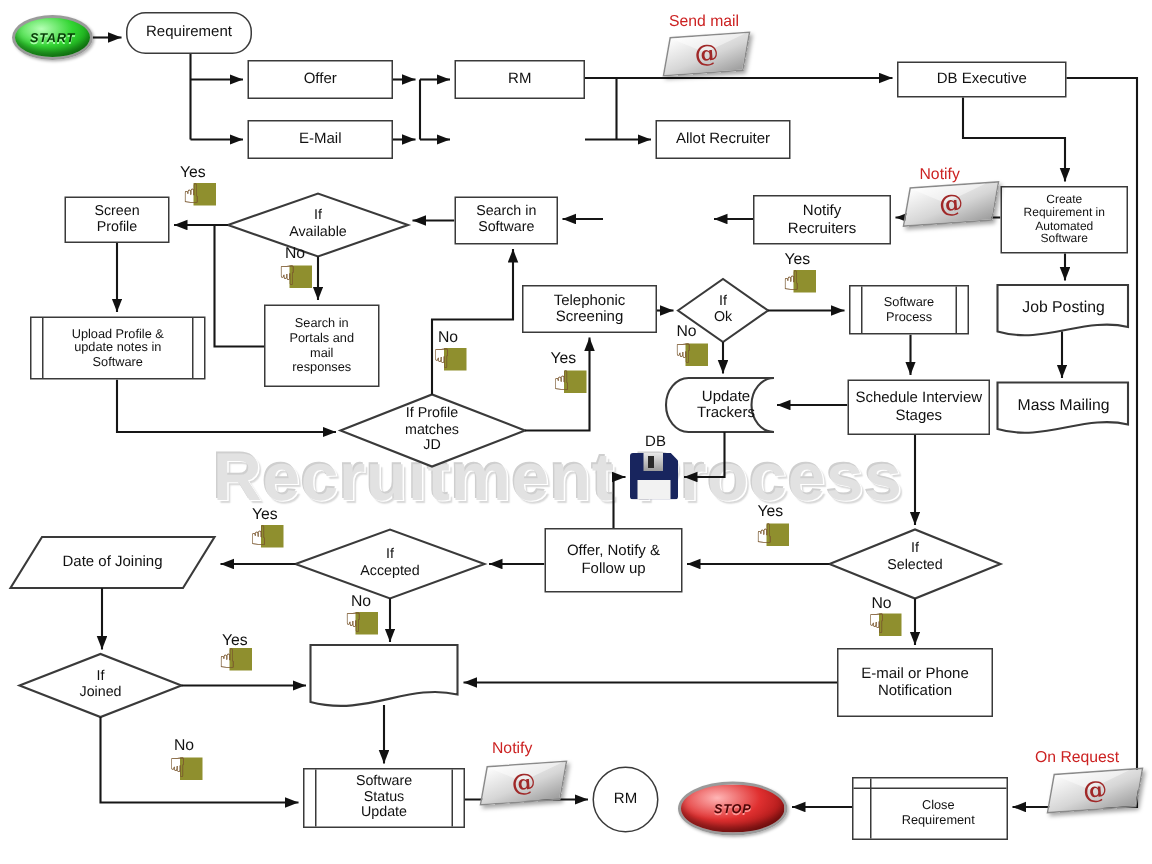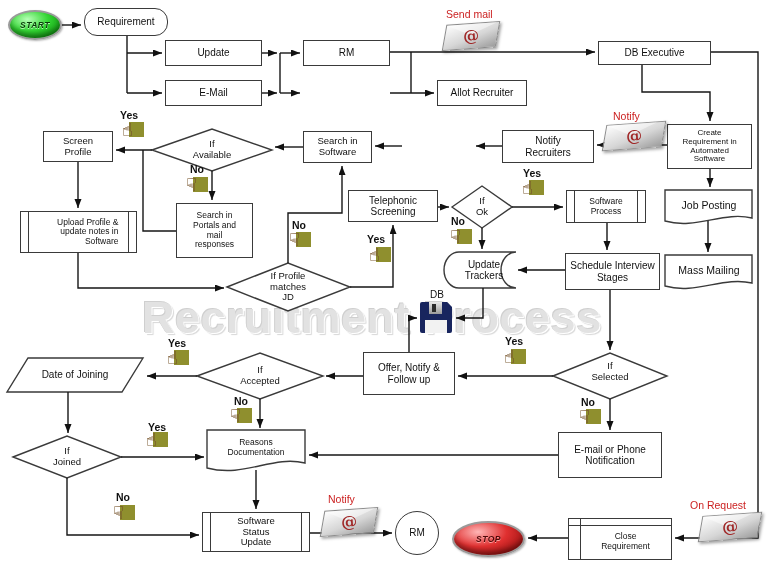--- a/index.html
+++ b/index.html
@@ -41,21 +41,21 @@
   .mail::before{content:"";position:absolute;left:0;top:0;width:0;height:0;
         border-left:25px solid transparent;border-right:25px solid transparent;
         border-top:11px solid rgba(255,255,255,.45);}
   .mail .at{position:absolute;left:50%;top:50%;transform:translate(-50%,-52%) skewX(14deg);
         color:#a02828;font-size:16px;font-weight:bold;font-family:"DejaVu Serif",serif;}
   .maillbl{position:absolute;z-index:5;color:#cc2222;font-size:10.5px;white-space:nowrap;}
   .thumb{position:absolute;z-index:5;width:22px;height:22px;}
   .thumb .sq{position:absolute;right:0;top:0;width:15px;height:15px;background:#8f8f2e;}
   .thumb .hand{position:absolute;left:0px;top:-3px;font-size:18px;color:#8a6335;
         font-family:"DejaVu Sans",sans-serif;text-shadow:0 0 0 #5a4020;}
-  .yn{position:absolute;z-index:5;font-size:10.5px;color:#111;white-space:nowrap;font-weight:bold;}
+  .yn{position:absolute;z-index:5;font-size:10.5px;color:#111;white-space:nowrap;}
   .floppy{position:absolute;z-index:5;width:32px;height:31px;background:#18255e;border-radius:2px;
         clip-path:polygon(0 0,85% 0,100% 16%,100% 100%,0 100%);}
   .floppy .shutter{position:absolute;left:9px;top:0;width:13px;height:12px;background:linear-gradient(#e8e8e8,#9a9a9a);}
   .floppy .slot{position:absolute;left:12px;top:2px;width:4px;height:8px;background:#2a2a2a;}
   .floppy .label{position:absolute;left:5px;bottom:0;width:22px;height:13px;background:#f2f2f2;}
 </style>
 </head>
 <body>
 
 <div id="canvas">
@@ -138,21 +138,21 @@
       <span>START</span>
     </div>
   <div class="btn btn-stop" style="left:452px;top:521px;width:73px;height:36px;">
       <span>STOP</span>
     </div>
 
   <div class="node round f10" style="left:84px;top:8px;width:84px;height:28px;">
       <span>Requirement</span>
     </div>
   <div class="node f10" style="left:165px;top:40px;width:97px;height:26px;">
-      <span>Update</span>
+      <span>Offer</span>
     </div>
   <div class="node f10" style="left:165px;top:80px;width:97px;height:26px;">
       <span>E-Mail</span>
     </div>
   <div class="node f10" style="left:303px;top:40px;width:87px;height:26px;">
       <span>RM</span>
     </div>
   <div class="node f10" style="left:598px;top:41px;width:113px;height:24px;">
       <span>DB Executive</span>
     </div>
@@ -168,21 +168,21 @@
   <div class="node f10" style="left:502px;top:130px;width:92px;height:33px;">
       <span style="max-width:55px;">Notify Recruiters</span>
     </div>
   <div class="node tiny" style="left:667px;top:124px;width:85px;height:45px;">
       <span style="max-width:70px;">Create Requirement in Automated Software</span>
     </div>
   <div class="node small" style="left:176px;top:203px;width:77px;height:55px;">
       <span style="max-width:50px;">Search in Portals and mail responses</span>
     </div>
   <div class="node small prebars" style="left:20px;top:211px;width:117px;height:42px;">
-      <span style="max-width:80px;text-align:right;">Upload Profile &amp; update notes in Software</span>
+      <span style="max-width:80px;">Upload Profile &amp; update notes in Software</span>
     </div>
   <div class="node f10" style="left:348px;top:190px;width:90px;height:32px;">
       <span style="max-width:70px;">Telephonic Screening</span>
     </div>
   <div class="node small prebars" style="left:566px;top:190px;width:80px;height:33px;">
       <span style="max-width:45px;">Software Process</span>
     </div>
   <div class="node f10" style="left:565px;top:253px;width:95px;height:37px;">
       <span style="max-width:88px;">Schedule Interview Stages</span>
     </div>
@@ -221,23 +221,20 @@
       <span style="max-width:32px;">If Joined</span>
     </div>
   <div class="lbl f10" style="left:20px;top:364px;width:110px;height:22px;">
       <span>Date of Joining</span>
     </div>
   <div class="lbl" style="left:668px;top:194px;width:82px;height:24px;font-size:10.5px;">
       <span>Job Posting</span>
     </div>
   <div class="lbl" style="left:668px;top:259px;width:82px;height:24px;font-size:10.5px;">
       <span>Mass Mailing</span>
-    </div>
-  <div class="lbl small" style="left:212px;top:435px;width:88px;height:26px;">
-      <span style="max-width:70px;">Reasons Documentation</span>
     </div>
   <div class="lbl f10" style="left:453px;top:255px;width:62px;height:30px;">
       <span style="max-width:52px;">Update Trackers</span>
     </div>
   <div class="lbl f10" style="left:420px;top:289px;width:34px;height:12px;">
       <span>DB</span>
     </div>
 
   <div class="floppy" style="left:420px;top:302px;">
     <span class="shutter"></span>

